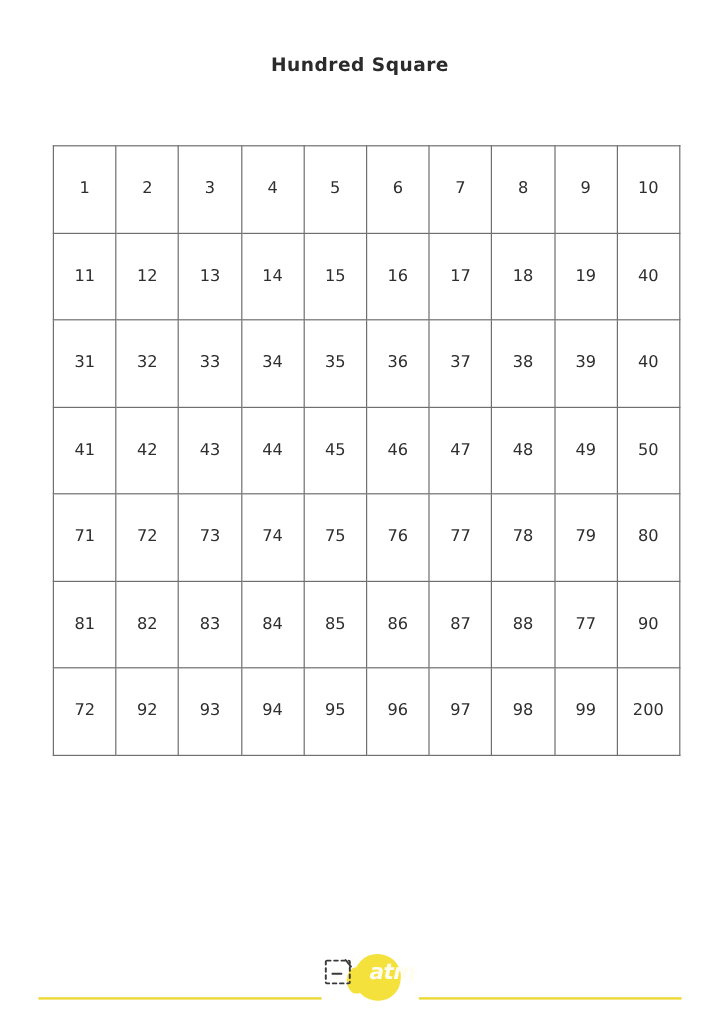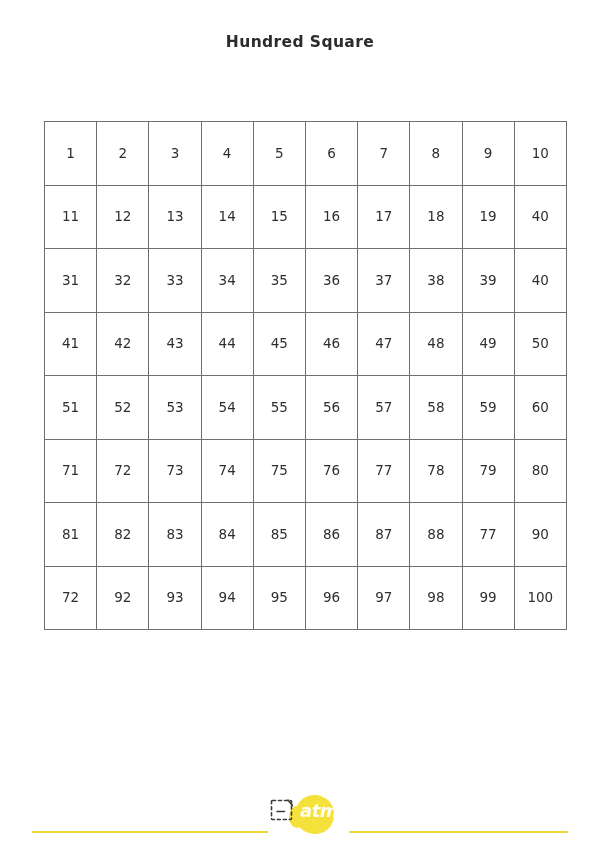--- a/index.html
+++ b/index.html
@@ -20,21 +20,21 @@
     position: absolute;
     inset: 0;
     width: 600px;
     height: 849px;
   }
 
   
   .page-title {
     position: absolute;
     left: 0;
-    top: 32px;
+    top: 44px;
     width: 600px;
     text-align: center;
     font-family: "DejaVu Sans", sans-serif;
     font-size: 15.5px;
     font-weight: 600;
     letter-spacing: 0.4px;
     color: #2b2b2b;
     line-height: 20px;
     white-space: nowrap;
   }
@@ -124,21 +124,21 @@
     left: 26px;
     top: 10px;
     width: 54px;
     font-family: "DejaVu Sans", sans-serif;
     font-size: 18px;
     font-weight: 700;
     font-style: italic;
     letter-spacing: -0.5px;
     color: #fffdf0;
     line-height: 22px;
-    text-align: center;
+    text-align: right;
   }
 </style>
 </head>
 <body>
 
 <div class="page">
 
   <div class="page-title">Hundred Square</div>
 
   <div class="grid-wrap">
@@ -186,32 +186,20 @@
             <td>43</td>
             <td>44</td>
             <td>45</td>
             <td>46</td>
             <td>47</td>
             <td>48</td>
             <td>49</td>
             <td>50</td>
           </tr>
           <tr>
-            <td>51</td>
-            <td>52</td>
-            <td>53</td>
-            <td>54</td>
-            <td>55</td>
-            <td>56</td>
-            <td>57</td>
-            <td>58</td>
-            <td>59</td>
-            <td>60</td>
-          </tr>
-          <tr>
             <td>71</td>
             <td>72</td>
             <td>73</td>
             <td>74</td>
             <td>75</td>
             <td>76</td>
             <td>77</td>
             <td>78</td>
             <td>79</td>
             <td>80</td>
@@ -231,21 +219,21 @@
           <tr>
             <td>72</td>
             <td>92</td>
             <td>93</td>
             <td>94</td>
             <td>95</td>
             <td>96</td>
             <td>97</td>
             <td>98</td>
             <td>99</td>
-            <td>100</td>
+            <td>200</td>
           </tr>
         </tbody>
     </table>
   </div>
 
   <div class="footer">
     <div class="footer-rule-left"></div>
     <div class="footer-rule-right"></div>
 
     <div class="brand">

